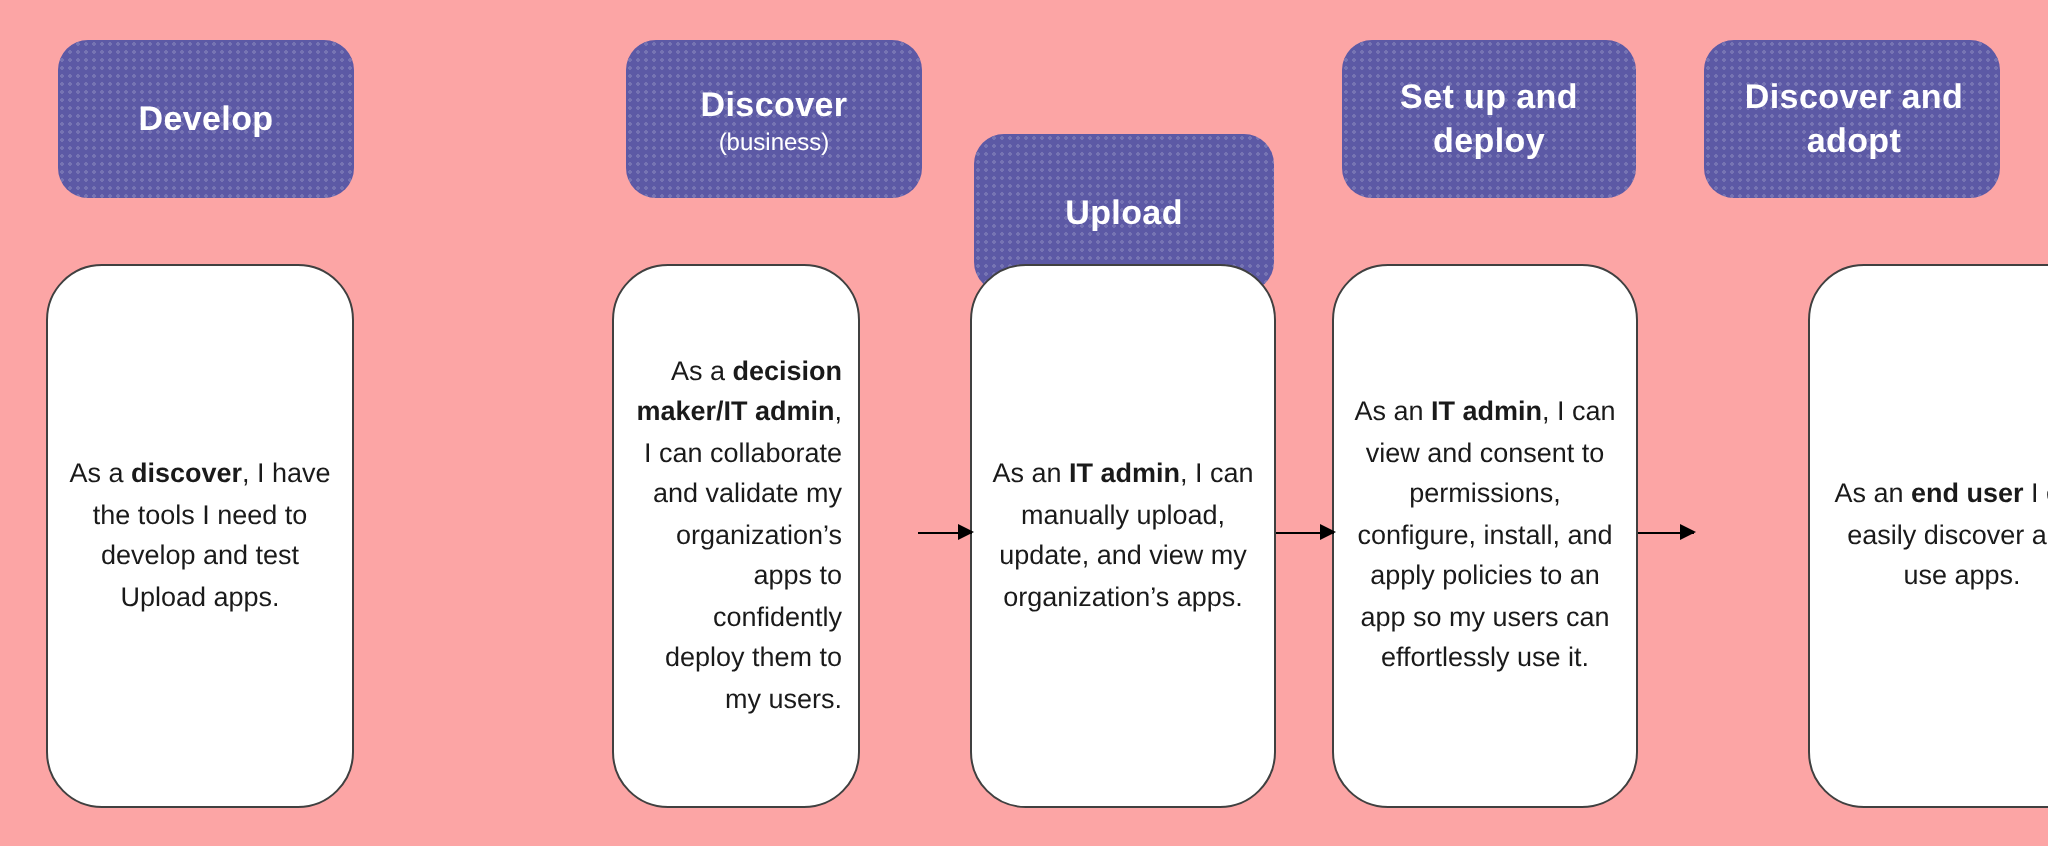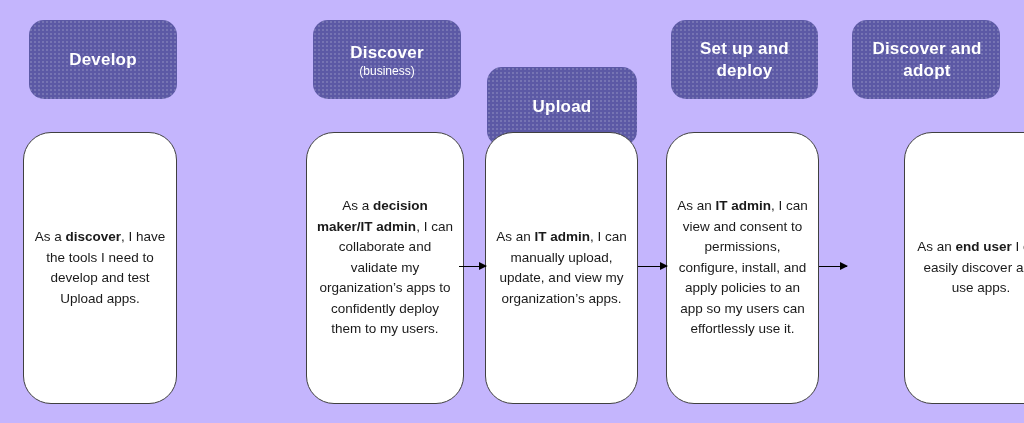--- a/index.html
+++ b/index.html
@@ -5,21 +5,21 @@
   html, body {
     margin: 0;
     padding: 0;
     background: #ffffff;
     font-family: "Liberation Sans", sans-serif;
   }
   .canvas {
     position: relative;
     width: 1024px;
     height: 423px;
-    background: #c4b5fd;
+    background: #fca5a5;
     overflow: hidden;
   }
   
   .stage-hdr {
     position: absolute;
     top: 20px;
     height: 79px;
     border-radius: 15px;
     background-color: var(--stage-fill, #5c59a5);
     background-image: radial-gradient(circle, rgba(255,255,255,0.16) 0.8px, transparent 1px);
@@ -65,21 +65,21 @@
     text-align: center;
   }
   .card .card-text {
     font-size: 13.5px;
     line-height: 20.5px;
     color: var(--card-text, #1a1a1a);
     padding: 0 8px;
   }
   .card .card-text b { font-weight: 700; }
   .card-1 { left: 23px;  width: 154px; }
-  .card-2 { left: 306px; width: 158px; }
+  .card-2 { left: 306px; width: 124px; text-align: right; }
   .card-3 { left: 485px; width: 153px; }
   .card-4 { left: 666px; width: 153px; }
   .card-5 { left: 892px; width: 154px; margin-left: 12px; }
 
   
   .arrow {
     position: absolute;
     top: 266px;
     height: 0;
     border-top: 1.4px solid var(--arrow, #000000);

